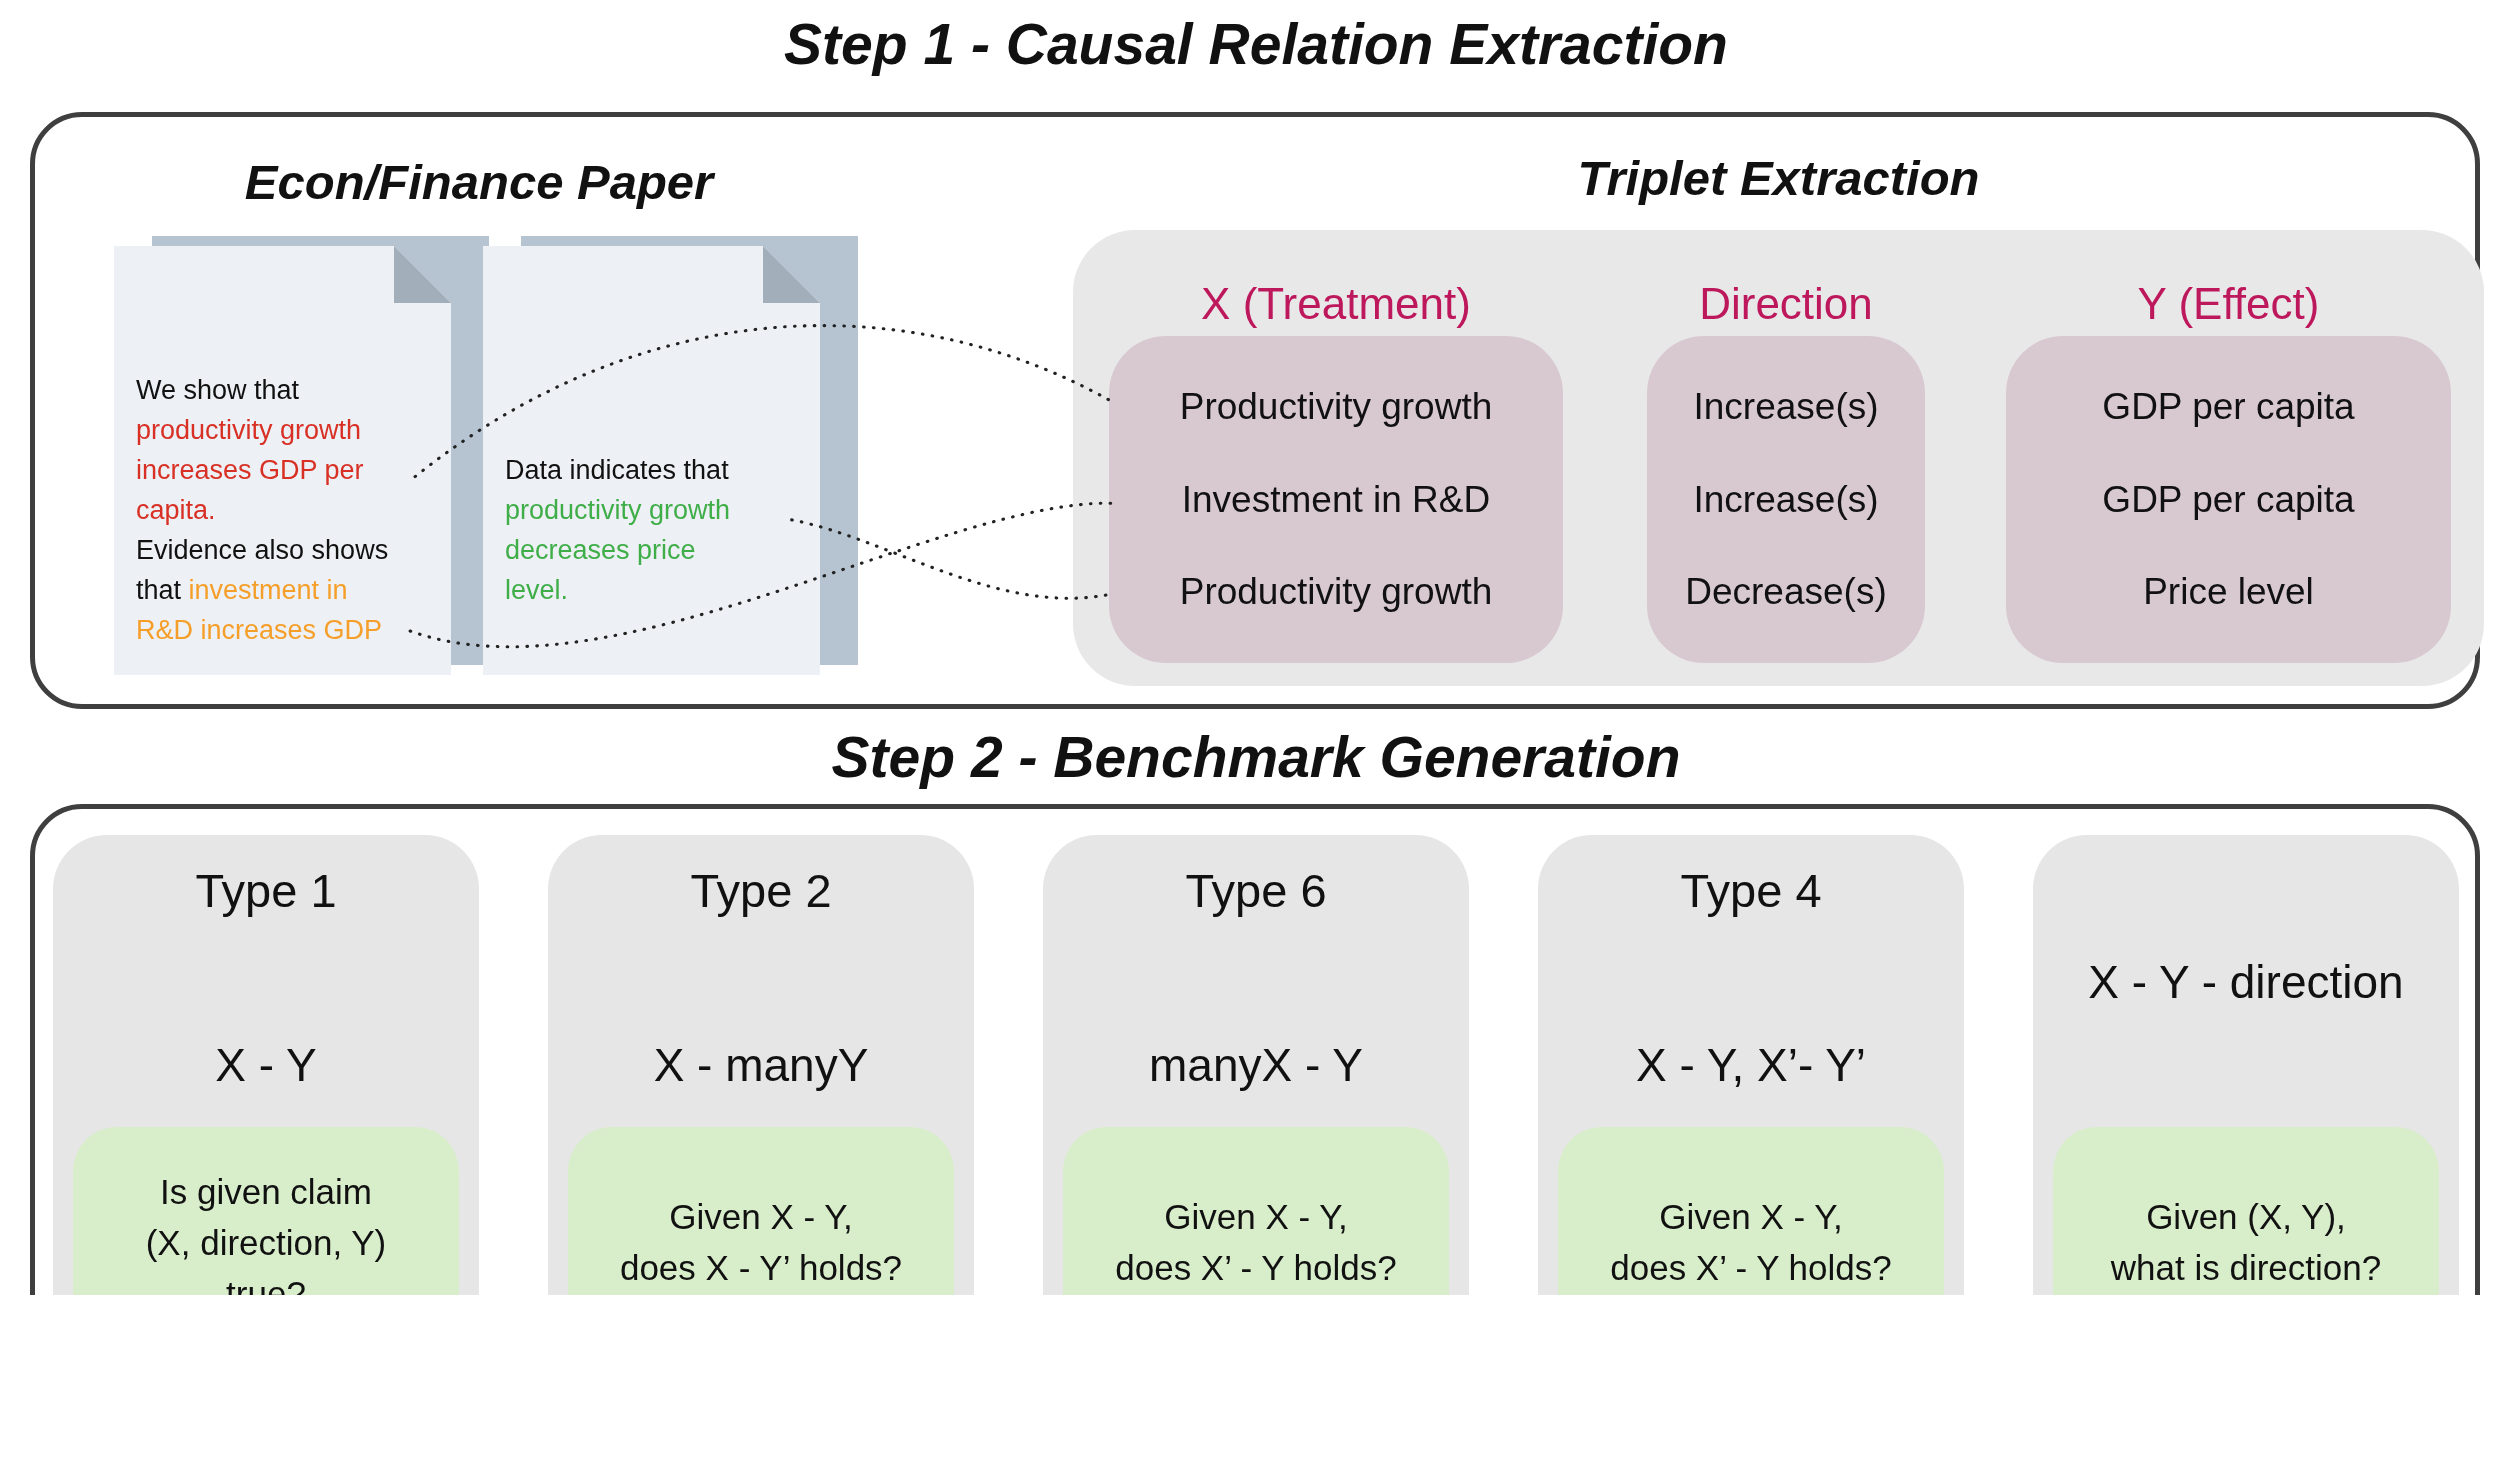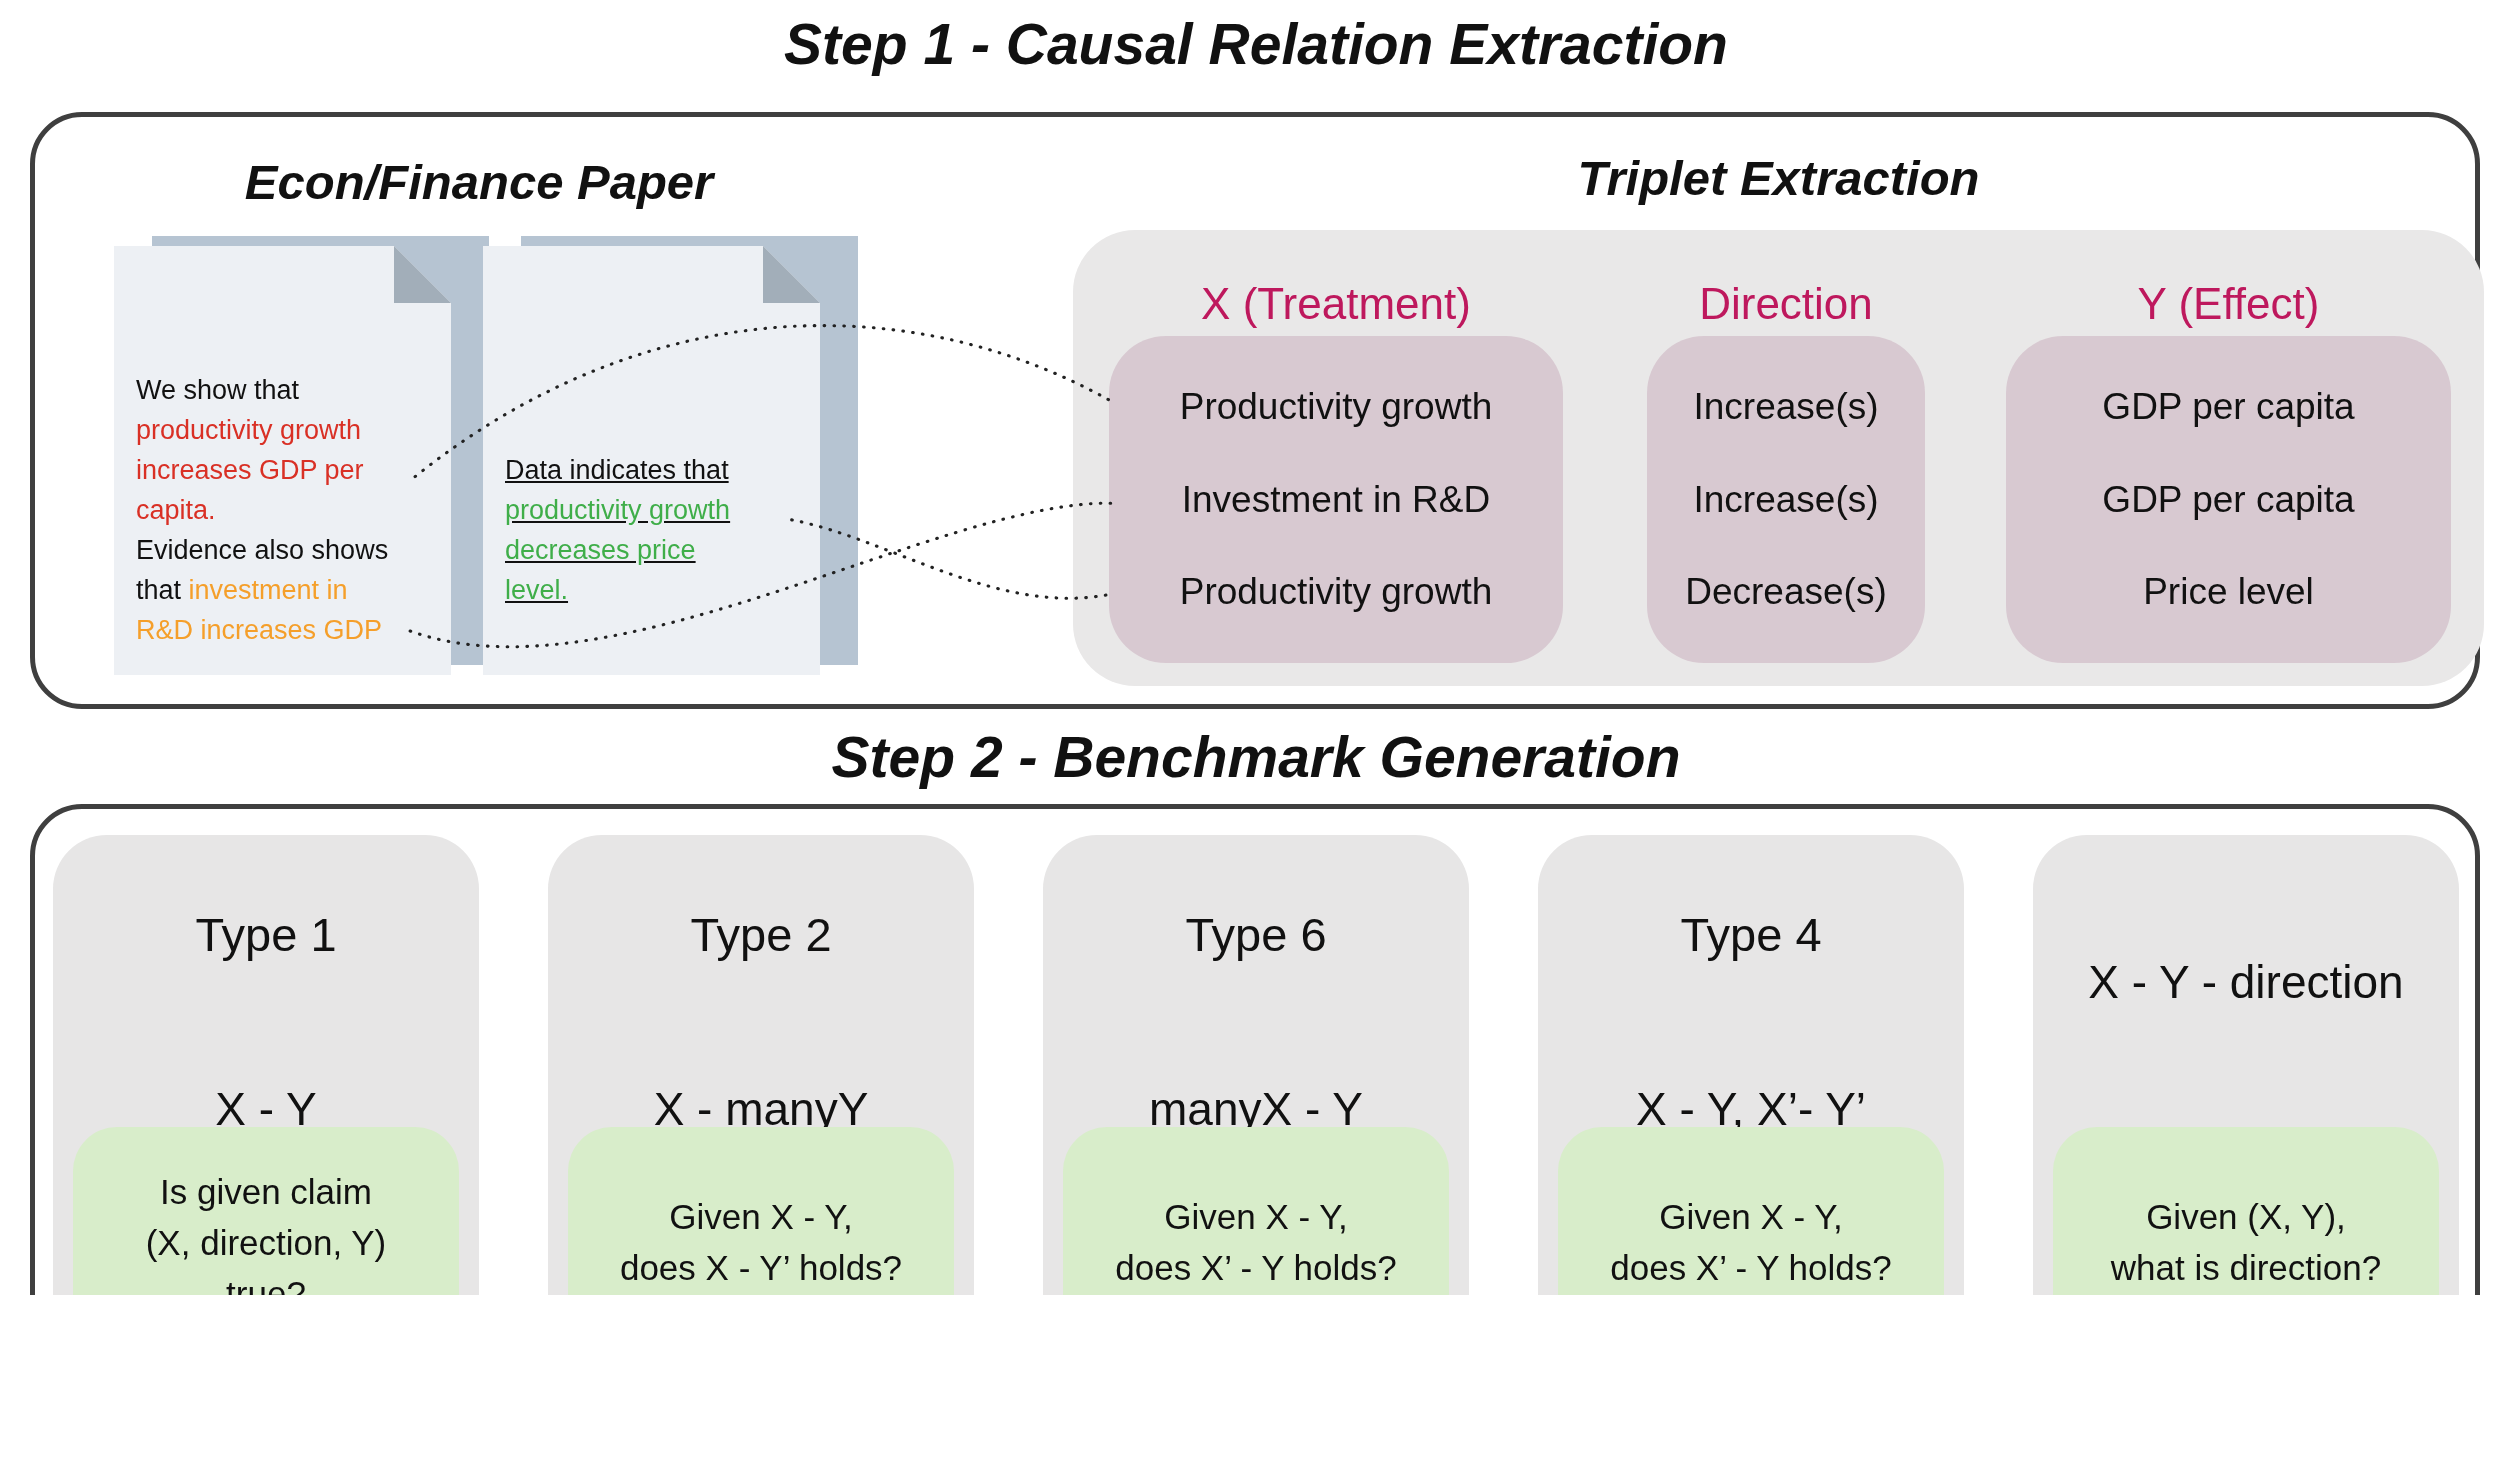--- a/index.html
+++ b/index.html
@@ -121,21 +121,21 @@
   .card{
     position:relative;
     width:426px;
     height:548px;
     background:#e7e6e6;
     border-radius:54px;
     text-align:center;
     flex:0 0 auto;
   }
   .card-type{
-    padding-top:72px;
+    padding-top:28px;
     font-size:47px;
     color:#111;
   }
   .card-formula{
     margin-top:120px;
     font-size:46px;
     color:#111;
   }
   .card-question{
     position:absolute;
@@ -174,21 +174,21 @@
 capita.
 </span><span>Evidence also shows
 that </span><span class="orange">investment in
 R&amp;D increases GDP</span></div>
   </div>
 
   <div class="doc" style="left:483px; top:246px;">
     <div class="back"></div>
     <div class="front"></div>
     <div class="fold"></div>
-    <div class="doc-text" style="top:204px;text-decoration:underline;"><span>Data indicates that
+    <div class="doc-text" style="top:204px;"><span>Data indicates that
 </span><span class="green">productivity growth
 decreases price
 level.</span></div>
   </div>
 
   <div class="section-heading" style="left:1073px; top:150px; width:1411px;">Triplet Extraction</div>
 
   <div class="triplet-panel">
     <div class="tcol-header col1">X (Treatment)</div>
     <div class="tcol-header col2">Direction</div>

